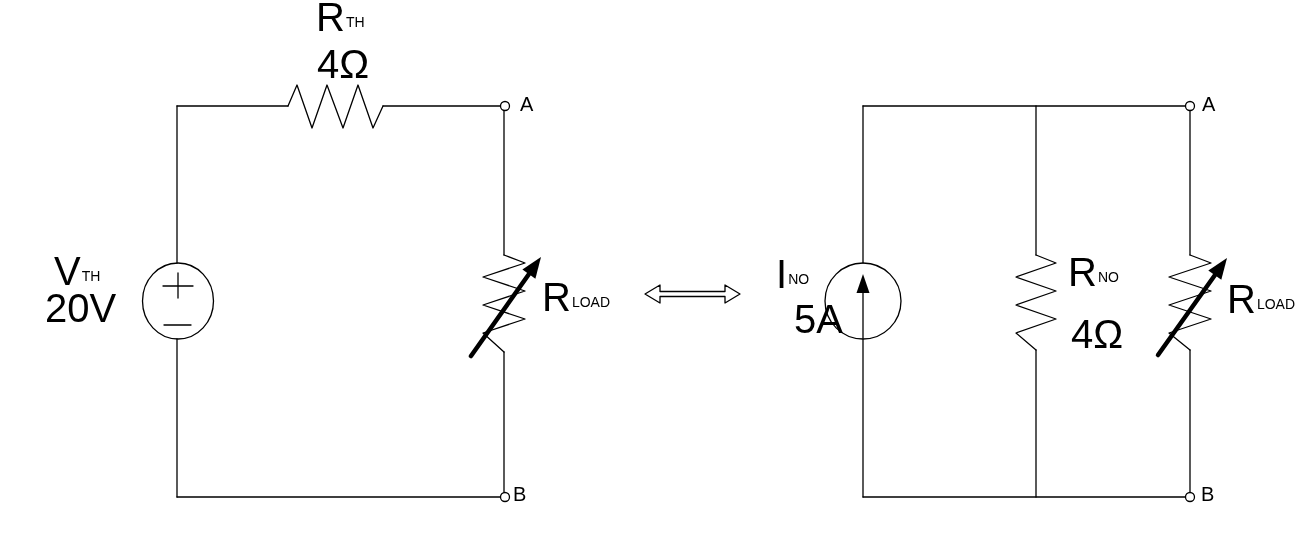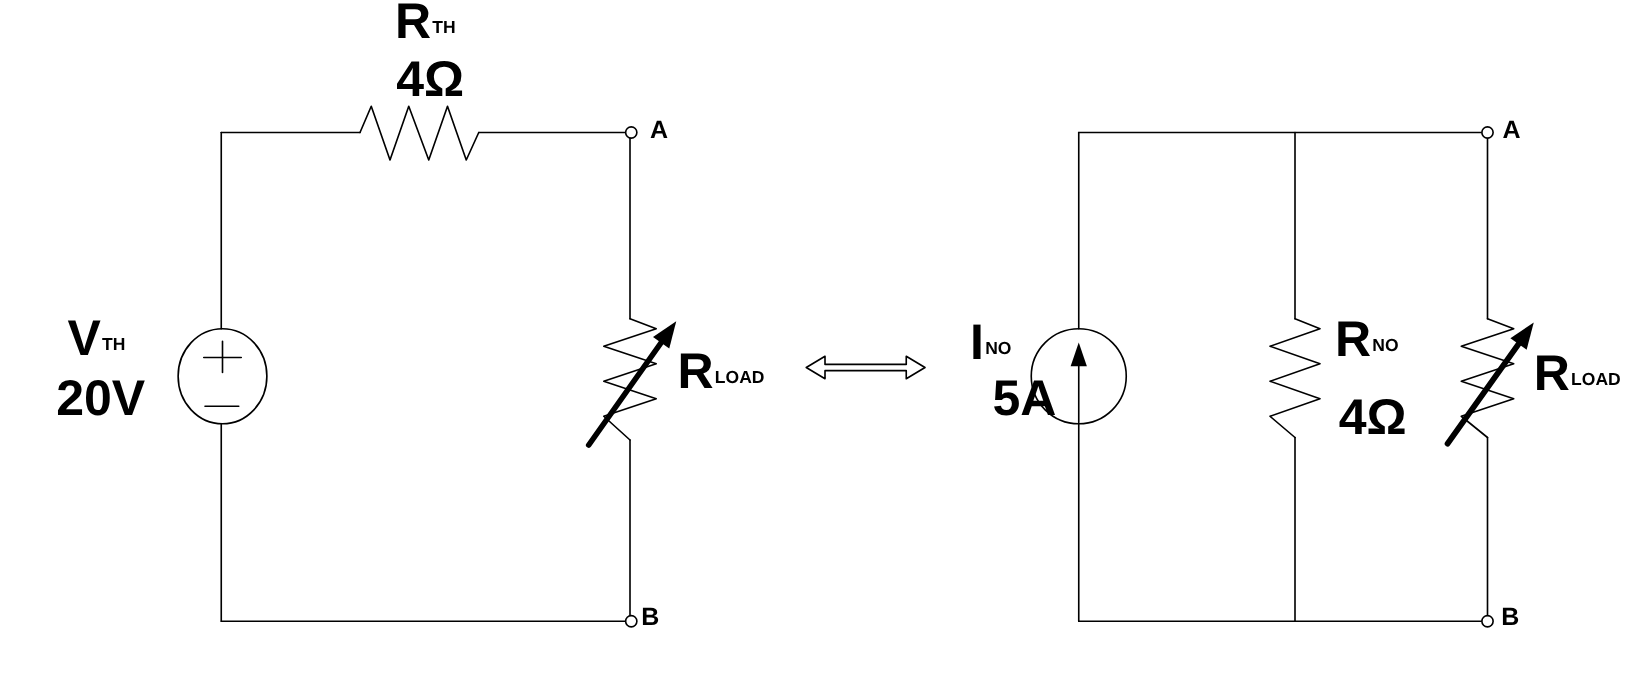--- a/index.html
+++ b/index.html
@@ -7,21 +7,20 @@
     padding: 0;
     background: #ffffff;
     font-family: "Liberation Sans", sans-serif;
   }
   .canvas {
     position: relative;
     width: 1306px;
     height: 557px;
     background: #ffffff;
     overflow: hidden;
-    font-weight: bold;
   }
   .canvas svg {
     position: absolute;
     left: 0;
     top: 0;
   }
   .lbl {
     position: absolute;
     color: #000000;
     line-height: 1;
@@ -101,21 +100,21 @@
       <circle cx="1190" cy="497" r="4.5" fill="#ffffff"></circle>
     </g>
   </svg>
 
   <div class="lbl big" style="left:316px; top:-3px;"><span>R</span><span class="sub">TH</span></div>
 
   <div class="lbl big" style="left:317px; top:44px;">4Ω</div>
 
   <div class="lbl big" style="left:54px; top:251px;"><span>V</span><span class="sub">TH</span></div>
 
-  <div class="lbl big" style="left:45px; top:299px;">20V</div>
+  <div class="lbl big" style="left:45px; top:288px;">20V</div>
 
   <div class="lbl big" style="left:542px; top:277px;"><span>R</span><span class="sub">LOAD</span></div>
 
   <div class="lbl med" style="left:520px; top:94px;">A</div>
 
   <div class="lbl med" style="left:513px; top:484px;">B</div>
 
   <div class="lbl big" style="left:776px; top:254px;"><span>I</span><span class="sub">NO</span></div>
 
   <div class="lbl big" style="left:794px; top:299px;">5A</div>

